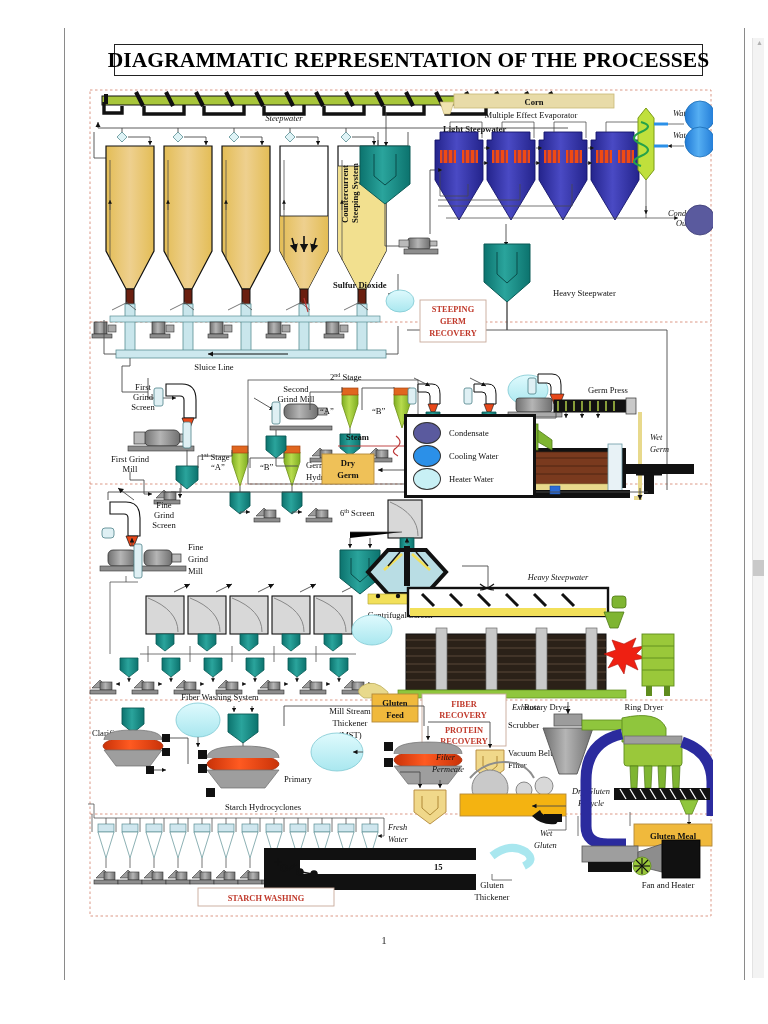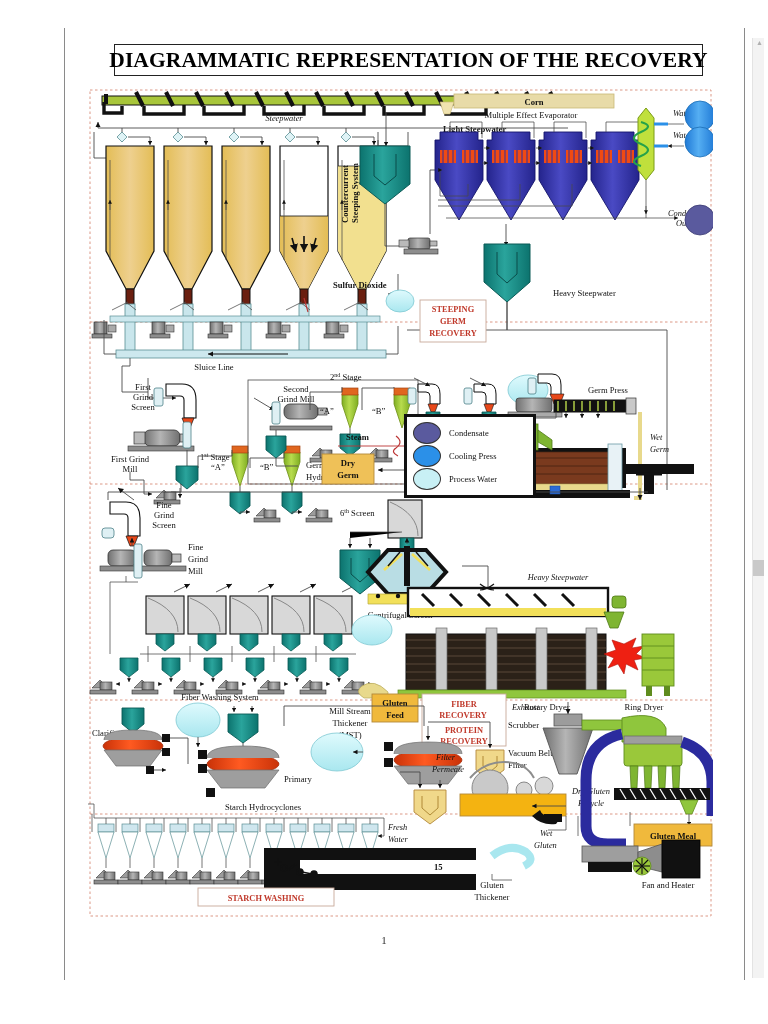--- a/index.html
+++ b/index.html
@@ -51,21 +51,21 @@
 
 <div id="page">
 
   <div class="doc-edge-left"></div>
   <div class="doc-edge-right"></div>
   <div class="scrollbar-track"></div>
   <div class="scrollbar-up">▲</div>
   <div class="scrollbar-thumb"></div>
 
   <div id="title-box">
-    <span id="title-text">DIAGRAMMATIC REPRESENTATION OF THE RECOVERY</span>
+    <span id="title-text">DIAGRAMMATIC REPRESENTATION OF THE PROCESSES</span>
   </div>
 
   <div id="diagram">
   <svg width="625" height="830" viewBox="0 0 625 830" xmlns="http://www.w3.org/2000/svg">
     <defs>
       <marker id="ar" markerWidth="7" markerHeight="7" refX="6" refY="3" orient="auto">
         <path d="M0,0 L6,3 L0,6 z" fill="#111"></path>
       </marker>
       <marker id="arw" markerWidth="6" markerHeight="6" refX="5" refY="2.6" orient="auto">
         <path d="M0,0 L5,2.6 L0,5.2 z" fill="#111"></path>
@@ -1196,23 +1196,23 @@
   </svg>
   </div>
 
   <div class="legend">
     <div class="legend-row">
       <span class="legend-dot" style="background:#5a5a9e"></span>
       <span class="legend-label">Condensate</span>
     </div>
     <div class="legend-row">
       <span class="legend-dot" style="background:#2b90e8"></span>
-      <span class="legend-label">Cooling Press</span>
+      <span class="legend-label">Cooling Water</span>
     </div>
     <div class="legend-row">
       <span class="legend-dot" style="background:#c8f0f5"></span>
-      <span class="legend-label">Process Water</span>
+      <span class="legend-label">Heater Water</span>
     </div>
   </div>
 
   <div class="pgnum">1</div>
 
 </div>
 
 </body></html>

